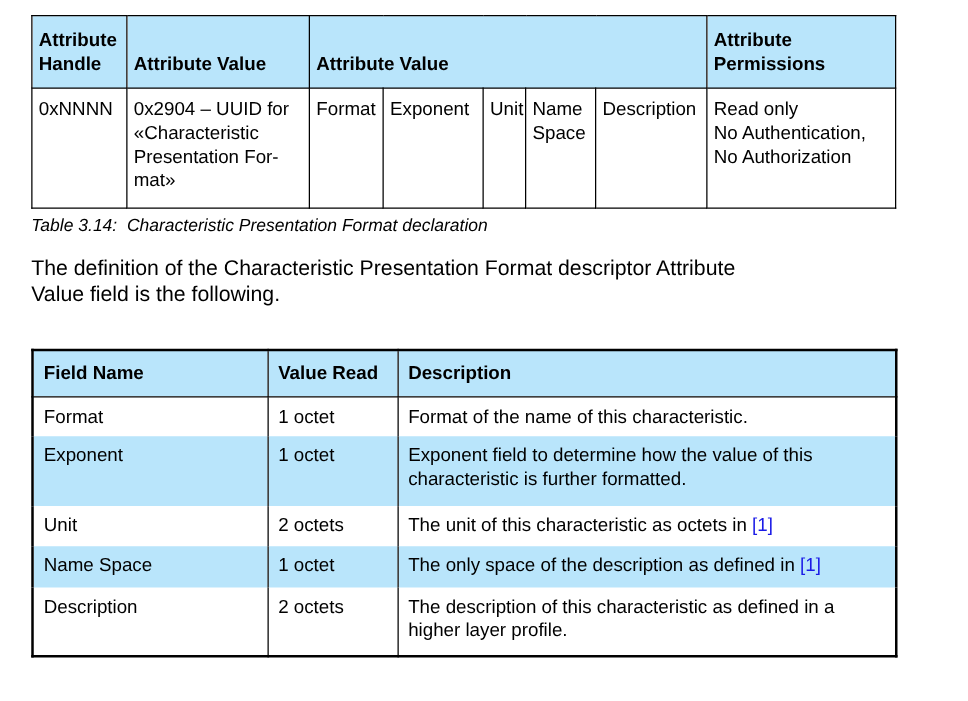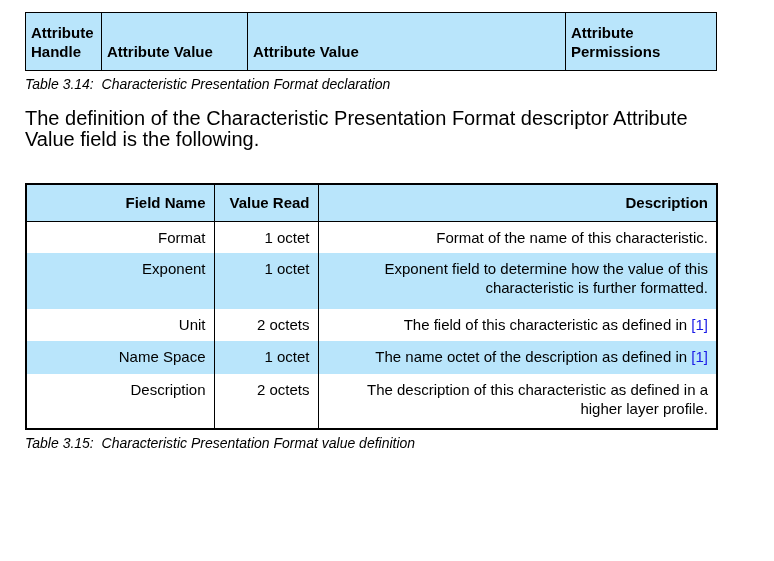--- a/index.html
+++ b/index.html
@@ -41,31 +41,31 @@
   
   .caption {
     margin-top: 4px;
     font-size: 14px;
     font-style: italic;
     line-height: 18px;
     white-space: pre-wrap;
   }
   .body-text {
     margin-top: 15px;
-    font-size: 20px;
+    font-size: 17px;
     line-height: 21px;
     white-space: pre-line;
   }
 
   
   .t2 { width: 691px; margin-top: 33px; border: 2px solid #000000; }
   .t2 th, .t2 td {
     border-left: 1.7px solid #000000;
     border-right: 1.7px solid #000000;
-    text-align: right;
+    text-align: left;
     font-size: 15px;
     line-height: 19px;
     white-space: pre-line;
     overflow: hidden;
   }
   .t2 th {
     background: var(--accent, #b9e5fb);
     border-bottom: 1.7px solid #000000;
     vertical-align: middle;
     padding: 4px 8px;
@@ -100,20 +100,36 @@
     </colgroup>
     <tbody>
         <tr class="hdr">
       <th>Attribute
 Handle</th>
       <th>Attribute Value</th>
       <th colspan="5">Attribute Value</th>
       <th>Attribute
 Permissions</th>
     </tr>
+    <tr class="data">
+      <td>0xNNNN</td>
+      <td>0x2904 – UUID for
+«Characteristic
+Presentation For-
+mat»</td>
+      <td>Format</td>
+      <td>Exponent</td>
+      <td>Unit</td>
+      <td>Name
+Space</td>
+      <td>Description</td>
+      <td>Read only
+No Authentication,
+No Authorization</td>
+    </tr>
   </tbody>
     </table>
 
   <p class="caption">Table 3.14:  Characteristic Presentation Format declaration</p>
 
   <p class="body-text">The definition of the Characteristic Presentation Format descriptor Attribute
 Value field is the following.</p>
 
   <table class="t2">
     <colgroup>
@@ -134,31 +150,30 @@
     </tr>
     <tr class="blue h56">
       <td>Exponent</td>
       <td>1 octet</td>
       <td><span>Exponent field to determine how the value of this
 characteristic is further formatted.</span><a class="ref-link"></a></td>
     </tr>
     <tr class="white h32">
       <td>Unit</td>
       <td>2 octets</td>
-      <td><span>The field of this characteristic as defined in </span><a class="ref-link">[1]</a></td>
+      <td><span>The unit of this characteristic as octets in </span><a class="ref-link">[1]</a></td>
     </tr>
     <tr class="blue h33">
       <td>Name Space</td>
       <td>1 octet</td>
-      <td><span>The name octet of the description as defined in </span><a class="ref-link">[1]</a></td>
+      <td><span>The only space of the description as defined in </span><a class="ref-link">[1]</a></td>
     </tr>
     <tr class="white h55">
       <td>Description</td>
       <td>2 octets</td>
       <td><span>The description of this characteristic as defined in a
 higher layer profile.</span><a class="ref-link"></a></td>
     </tr>
   </tbody>
     </table>
 
-  <p class="caption">Table 3.15:  Characteristic Presentation Format value definition</p>
 
 </div>
 
 </body></html>

